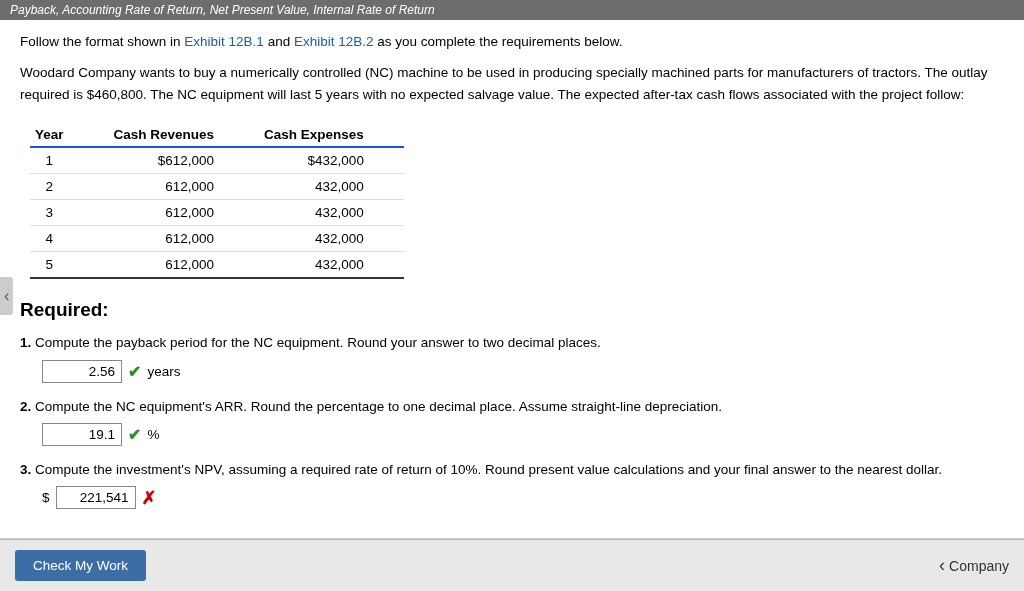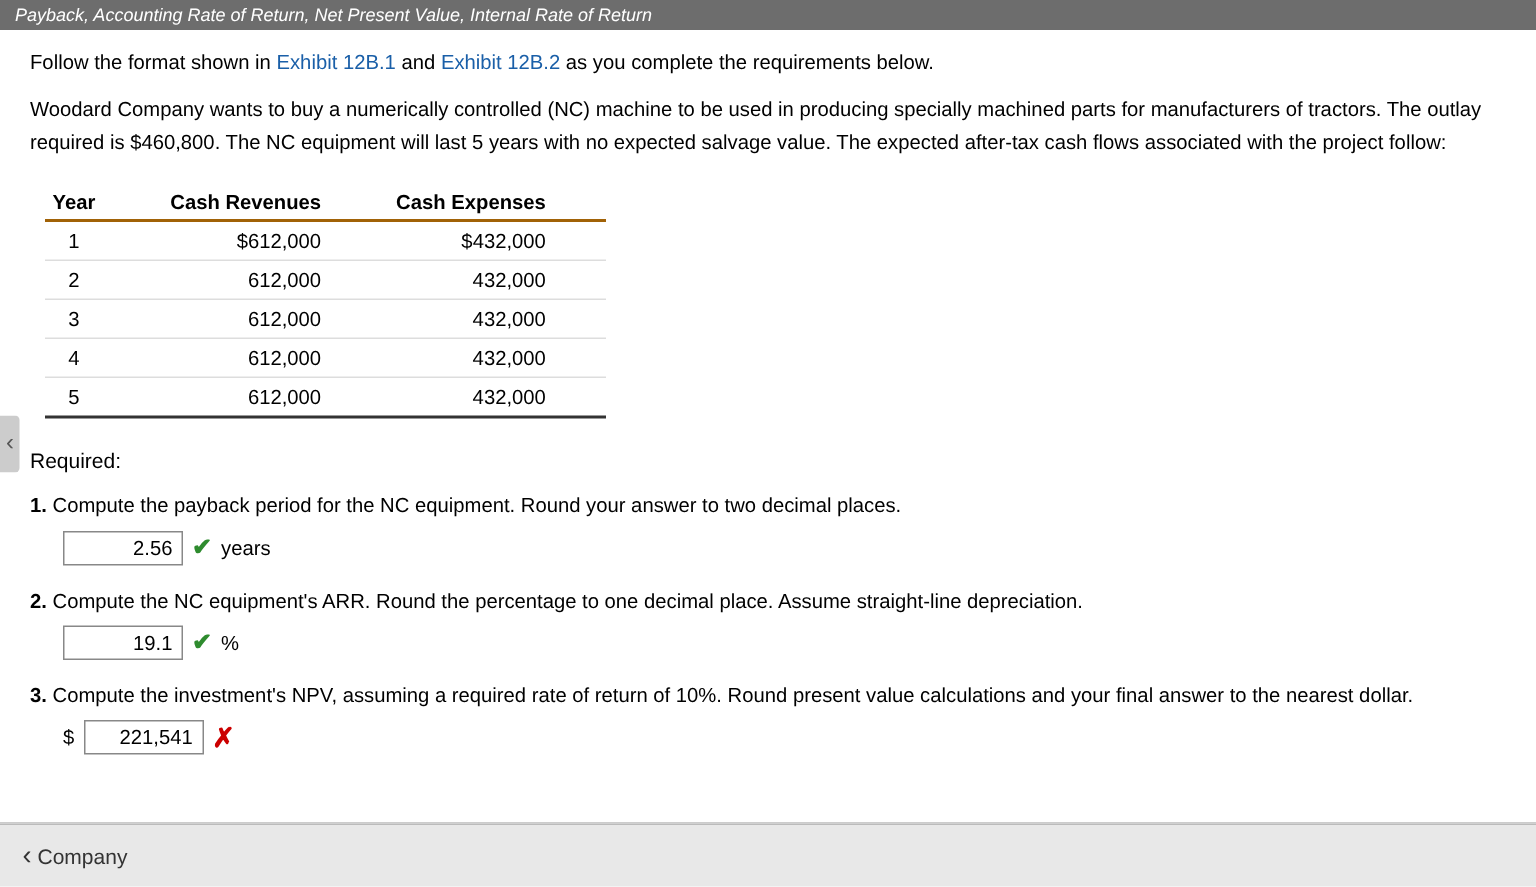--- a/index.html
+++ b/index.html
@@ -45,43 +45,43 @@
     }
     table.data-table {
       border-collapse: collapse;
       margin-bottom: 20px;
       margin-left: 10px;
     }
     table.data-table th {
       font-weight: bold;
       text-align: center;
       padding: 4px 40px 4px 10px;
-      border-bottom: 2px solid #a16207;
+      border-bottom: 2px solid #1d4ed8;
       font-size: 13.5px;
     }
     table.data-table th:first-child {
       text-align: left;
       padding-left: 5px;
     }
     table.data-table td {
       text-align: right;
       padding: 5px 40px 5px 10px;
       font-size: 13.5px;
       border-bottom: 1px solid #ddd;
     }
     table.data-table td:first-child {
       text-align: center;
       padding-left: 5px;
     }
     table.data-table tr:last-child td {
       border-bottom: 2px solid #333;
     }
     .required-label {
-      font-weight: normal;
-      font-size: 14px;
+      font-weight: bold;
+      font-size: 19px;
       margin-bottom: 12px;
     }
     .question-block {
       margin-bottom: 14px;
     }
     .question-text {
       font-size: 13.5px;
       line-height: 1.5;
       margin-bottom: 6px;
     }
@@ -247,17 +247,18 @@
           <span class="cross-icon">✗</span>
         </div>
       </div>
     </div>
 
 </div>
 
 <button class="left-arrow-btn">‹</button>
 
 <div class="footer-bar">
+  <button class="check-work-btn">Check My Work</button>
   <button class="previous-btn">
     <span class="chevron-left">‹</span>
     <span>Company</span>
   </button>
 </div>
 
 </body></html>

